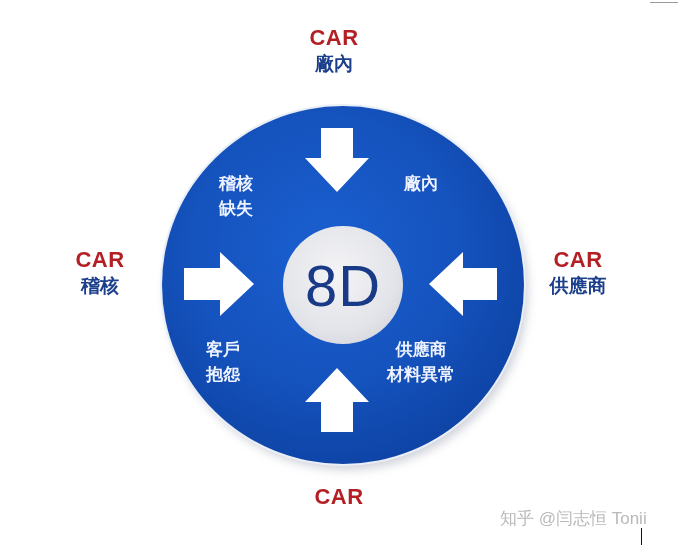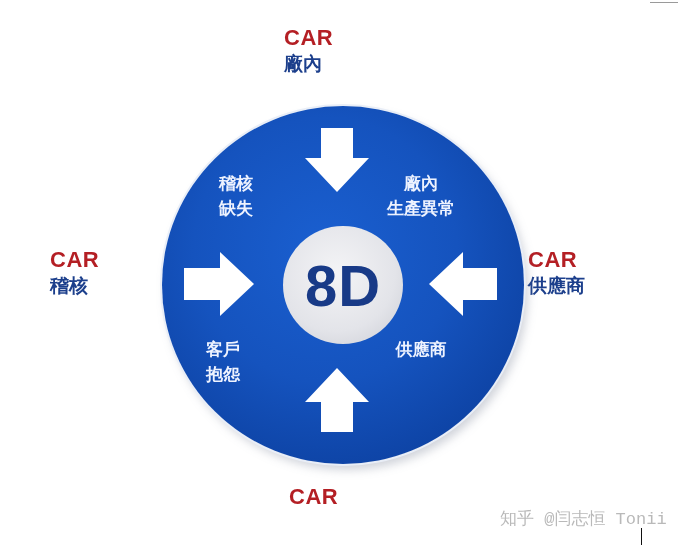--- a/index.html
+++ b/index.html
@@ -1,30 +1,30 @@
 <!DOCTYPE html>
 <html><head>
 <meta charset="utf-8">
 <style>
   html,body{margin:0;padding:0;}
   body{width:699px;height:547px;background:#ffffff;position:relative;overflow:hidden;font-family:"DejaVu Sans",sans-serif;}
   .topline{position:absolute;left:650px;top:2px;width:28px;height:1px;background:#9a9a9a;}
-  .car-label{position:absolute;text-align:left;width:100px;}
+  .car-label{position:absolute;text-align:center;width:100px;}
   .car-label .car{display:block;color:#b41f24;font-weight:bold;font-size:22px;line-height:26px;font-family:"Liberation Sans",sans-serif;letter-spacing:0.5px;}
   .car-label .src{display:block;color:#1c3f8c;font-weight:bold;font-size:19px;line-height:24px;}
   .disc{position:absolute;left:162px;top:106px;width:362px;height:358px;border-radius:50%;
     background:radial-gradient(circle at 45% 40%, #1a5fd0 0%, #1553be 45%, #0e44a6 75%, #0a3a8f 100%);
     box-shadow:0 0 0 2px #e9eef7, 4px 6px 10px rgba(120,130,150,0.35);}
   .core{position:absolute;left:283px;top:226px;width:120px;height:118px;border-radius:50%;
     background:radial-gradient(circle at 45% 40%, #f4f4f6 0%, #e3e4e9 60%, #c9cbd3 100%);
     display:flex;align-items:center;justify-content:center;}
-  .core span{color:#183a87;font-weight:bold;font-size:58px;font-family:"Liberation Sans",sans-serif;letter-spacing:1px;}
+  .core span{color:#183a87;font-weight:normal;font-size:58px;font-family:"Liberation Sans",sans-serif;letter-spacing:1px;}
   .issue{position:absolute;color:#eef3ff;font-weight:bold;font-size:17px;line-height:25px;text-align:center;}
   .arrow{position:absolute;}
-  .watermark{position:absolute;left:500px;top:507px;color:#b9b9b9;font-size:17px;font-family:Liberation Mono, monospace;white-space:nowrap;}
+  .watermark{position:absolute;left:500px;top:507px;color:#b9b9b9;font-size:17px;font-family:Liberation Sans, sans-serif;white-space:nowrap;}
   .cursor{position:absolute;left:641px;top:528px;width:1px;height:17px;background:#111;}
 </style>
 </head>
 <body>
 
 <div class="topline"></div>
 
 <div class="car-label" style="left:284px;top:25px;">
   <span class="car">CAR</span>
   <span class="src">廠內</span>
@@ -55,28 +55,28 @@
 <svg class="arrow" style="left:427px;top:251px;" width="72" height="66" viewBox="0 0 72 66">
   <polygon points="2,33 36,1 36,17 70,17 70,49 36,49 36,65" fill="#ffffff"></polygon>
 </svg>
 
 <div class="issue" style="left:219px;top:171px;">
   <div>稽核</div>
   <div>缺失</div>
 </div>
 <div class="issue" style="left:371px;top:171px;width:100px;">
   <div>廠內</div>
-  <div>生產異常</div>
 </div>
 <div class="issue" style="left:206px;top:337px;">
   <div>客戶</div>
   <div>抱怨</div>
 </div>
 <div class="issue" style="left:371px;top:337px;width:100px;">
   <div>供應商</div>
+  <div>材料異常</div>
 </div>
 
 <div class="core">
   <span>8D</span>
 </div>
 
 <div class="watermark">知乎 @闫志恒 Tonii</div>
 <div class="cursor"></div>
 
 </body></html>

